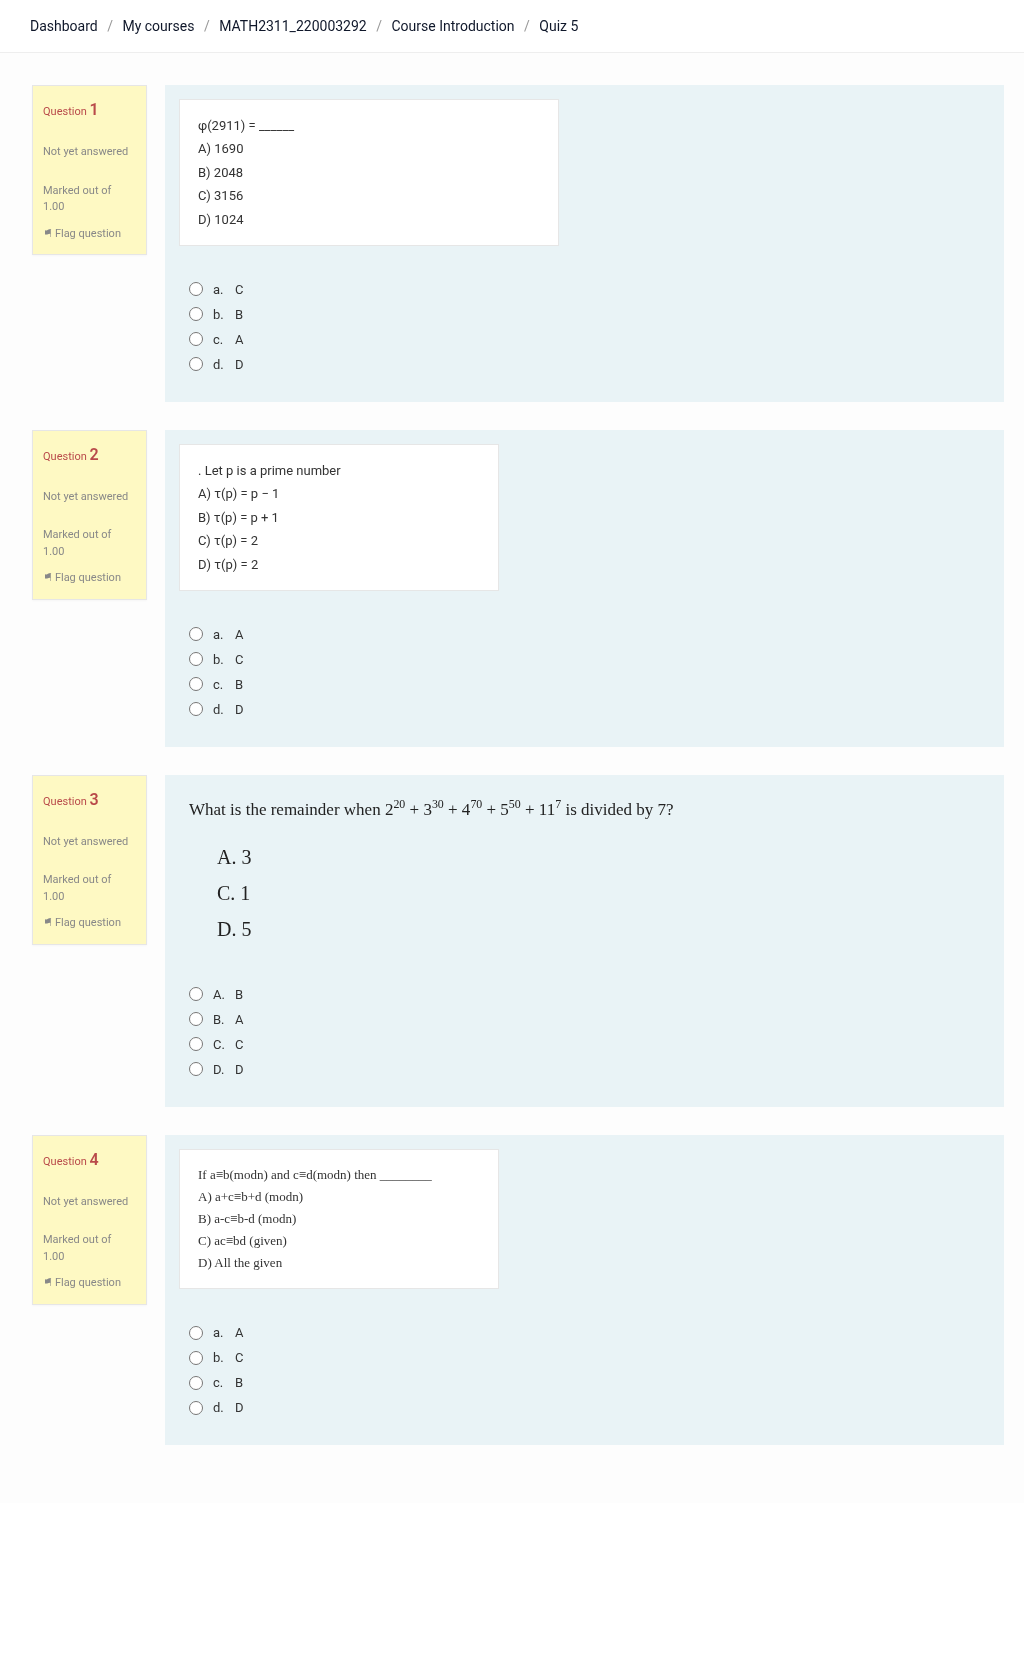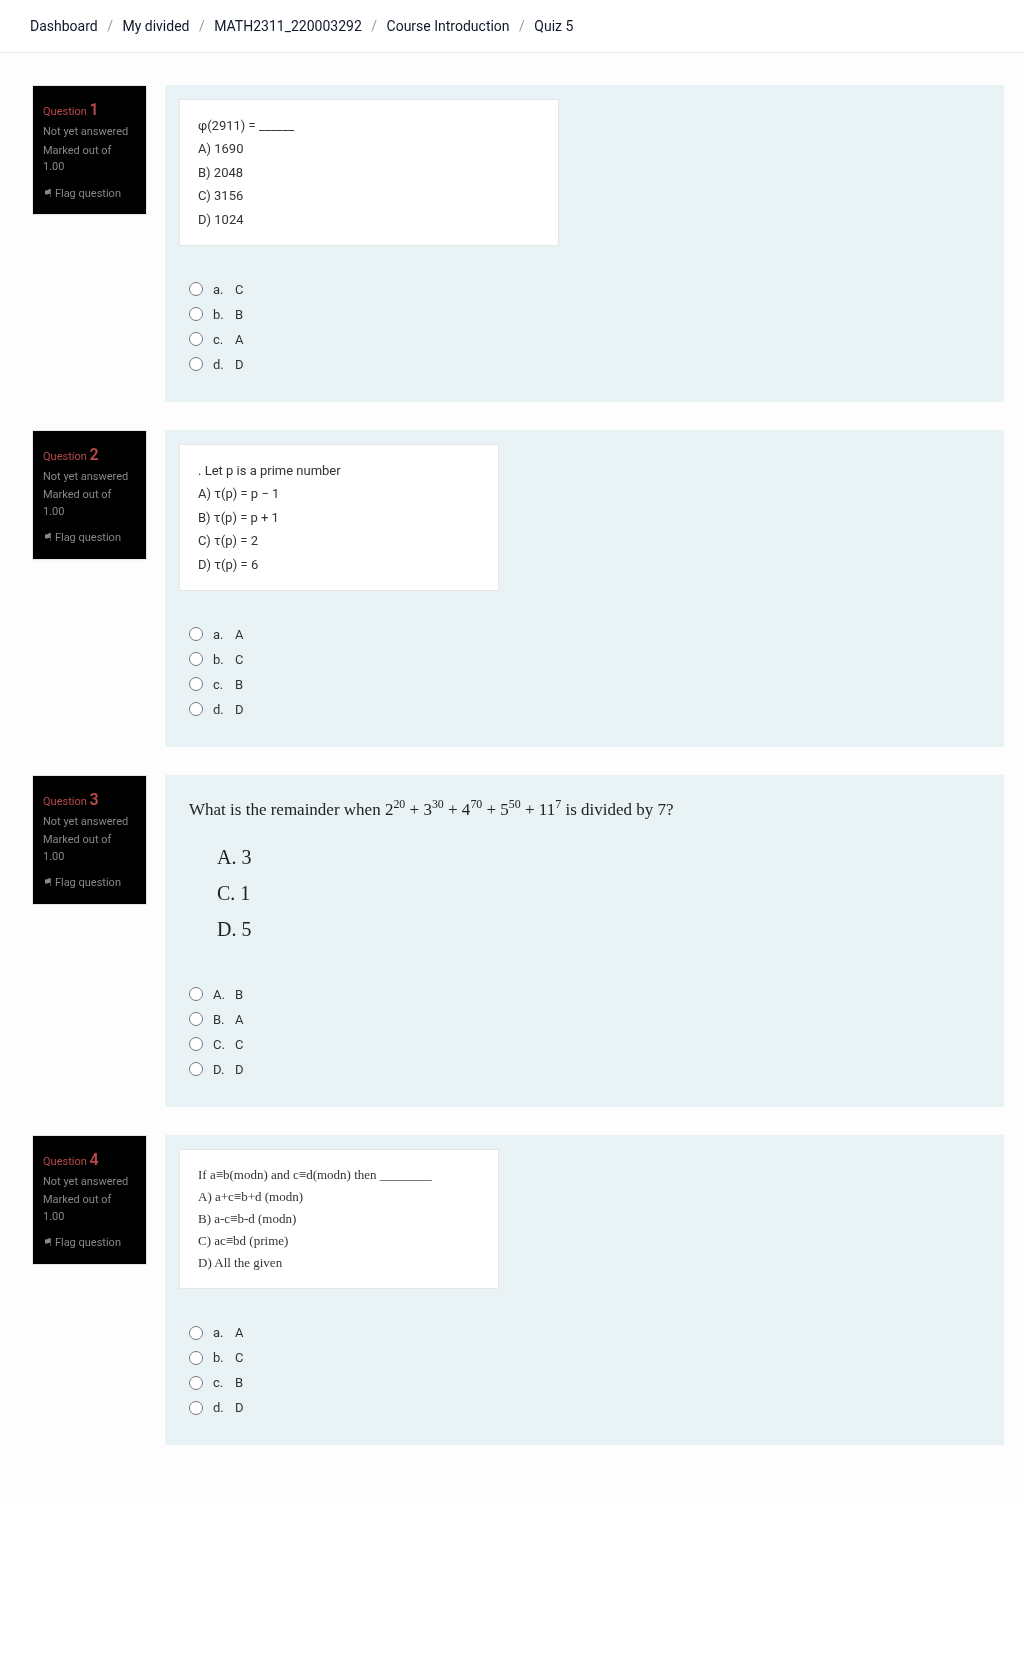--- a/index.html
+++ b/index.html
@@ -22,33 +22,33 @@
     border-top: 1px solid #eee;
   }
   .question-block {
     display: flex;
     align-items: flex-start;
     margin: 22px 0 28px 0;
   }
   .info-card {
     width: 115px;
     min-width: 115px;
-    background: #000000;
+    background: #fef9c3;
     border: 1px solid #e6e6e6;
     padding: 12px 10px;
     margin-left: 22px;
     margin-right: 18px;
     font-size: 11px;
     color: #888;
     line-height: 1.5;
     box-shadow: 0 1px 2px rgba(0,0,0,0.03);
   }
   .info-card .qlabel { color: #b94a4a; font-size: 11px; }
   .info-card .qnum { color: #b94a4a; font-size: 16px; font-weight: 600; }
-  .info-card .row { margin-top: 2px; }
+  .info-card .row { margin-top: 22px; }
   .info-card .flag { margin-top: 10px; color: #888; cursor: pointer; }
   .info-card .flag-icon { display:inline-block; transform: scaleX(-1); margin-right:2px; }
   .q-body {
     flex: 1;
     background: #e9f3f6;
     padding: 0;
     margin-right: 10px;
   }
   .stem-box {
     background: #fff;
@@ -90,21 +90,21 @@
   }
   .answer-row .lettr { width: 22px; }
   sup { font-size: 0.7em; vertical-align: super; text-align: center; }
 </style>
 </head>
 <body>
 
 <div class="breadcrumb">
   <a href="#">Dashboard</a>
   <span class="sep">/</span>
-  <a href="#">My divided</a>
+  <a href="#">My courses</a>
   <span class="sep">/</span>
   <a href="#">MATH2311_220003292</a>
   <span class="sep">/</span>
   <a href="#">Course Introduction</a>
   <span class="sep">/</span>
   <a href="#">Quiz 5</a>
 </div>
 
 <div class="content-wrap">
 
@@ -154,21 +154,21 @@
       <div class="row">Not yet answered</div>
       <div class="row"><span>Marked out of</span><br><span>1.00</span></div>
       <div class="flag"><span class="flag-icon">⚑</span><span>Flag question</span></div>
     </div>
     <div class="q-body">
       <div class="stem-box">
         <div>. Let p is a prime number</div>
         <div>A)   τ(p) = p − 1</div>
         <div>B)   τ(p) = p + 1</div>
         <div>C)   τ(p) = 2</div>
-        <div>D)   τ(p) = 6</div>
+        <div>D)   τ(p) = 2</div>
       </div>
       <div class="answers">
         <label class="answer-row">
             <input type="radio" name="q2" style="">
             <span class="lettr">a.</span>
             <span>A</span>
           </label>
         <label class="answer-row">
             <input type="radio" name="q2" style="">
             <span class="lettr">b.</span>
@@ -234,21 +234,21 @@
       <div><span class="qlabel">Question</span> <span class="qnum">4</span></div>
       <div class="row">Not yet answered</div>
       <div class="row"><span>Marked out of</span><br><span>1.00</span></div>
       <div class="flag"><span class="flag-icon">⚑</span><span>Flag question</span></div>
     </div>
     <div class="q-body">
       <div class="stem-box" style="font-family: Liberation Serif, serif; font-size:13px; line-height:1.7;">
         <div>If a≡b(modn) and c≡d(modn) then ________</div>
         <div>A) a+c≡b+d (modn)</div>
         <div>B) a-c≡b-d (modn)</div>
-        <div>C) ac≡bd (prime)</div>
+        <div>C) ac≡bd (given)</div>
         <div>D) All the given</div>
       </div>
       <div class="answers">
         <label class="answer-row">
             <input type="radio" name="q4" style="">
             <span class="lettr">a.</span>
             <span>A</span>
           </label>
         <label class="answer-row">
             <input type="radio" name="q4" style="">

